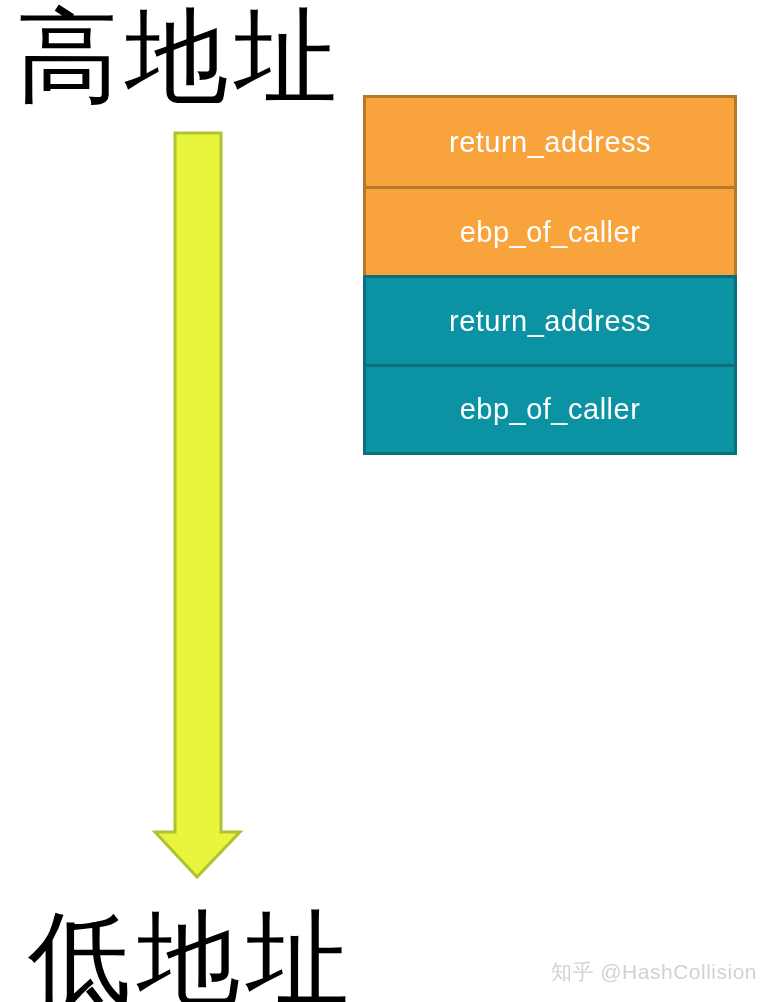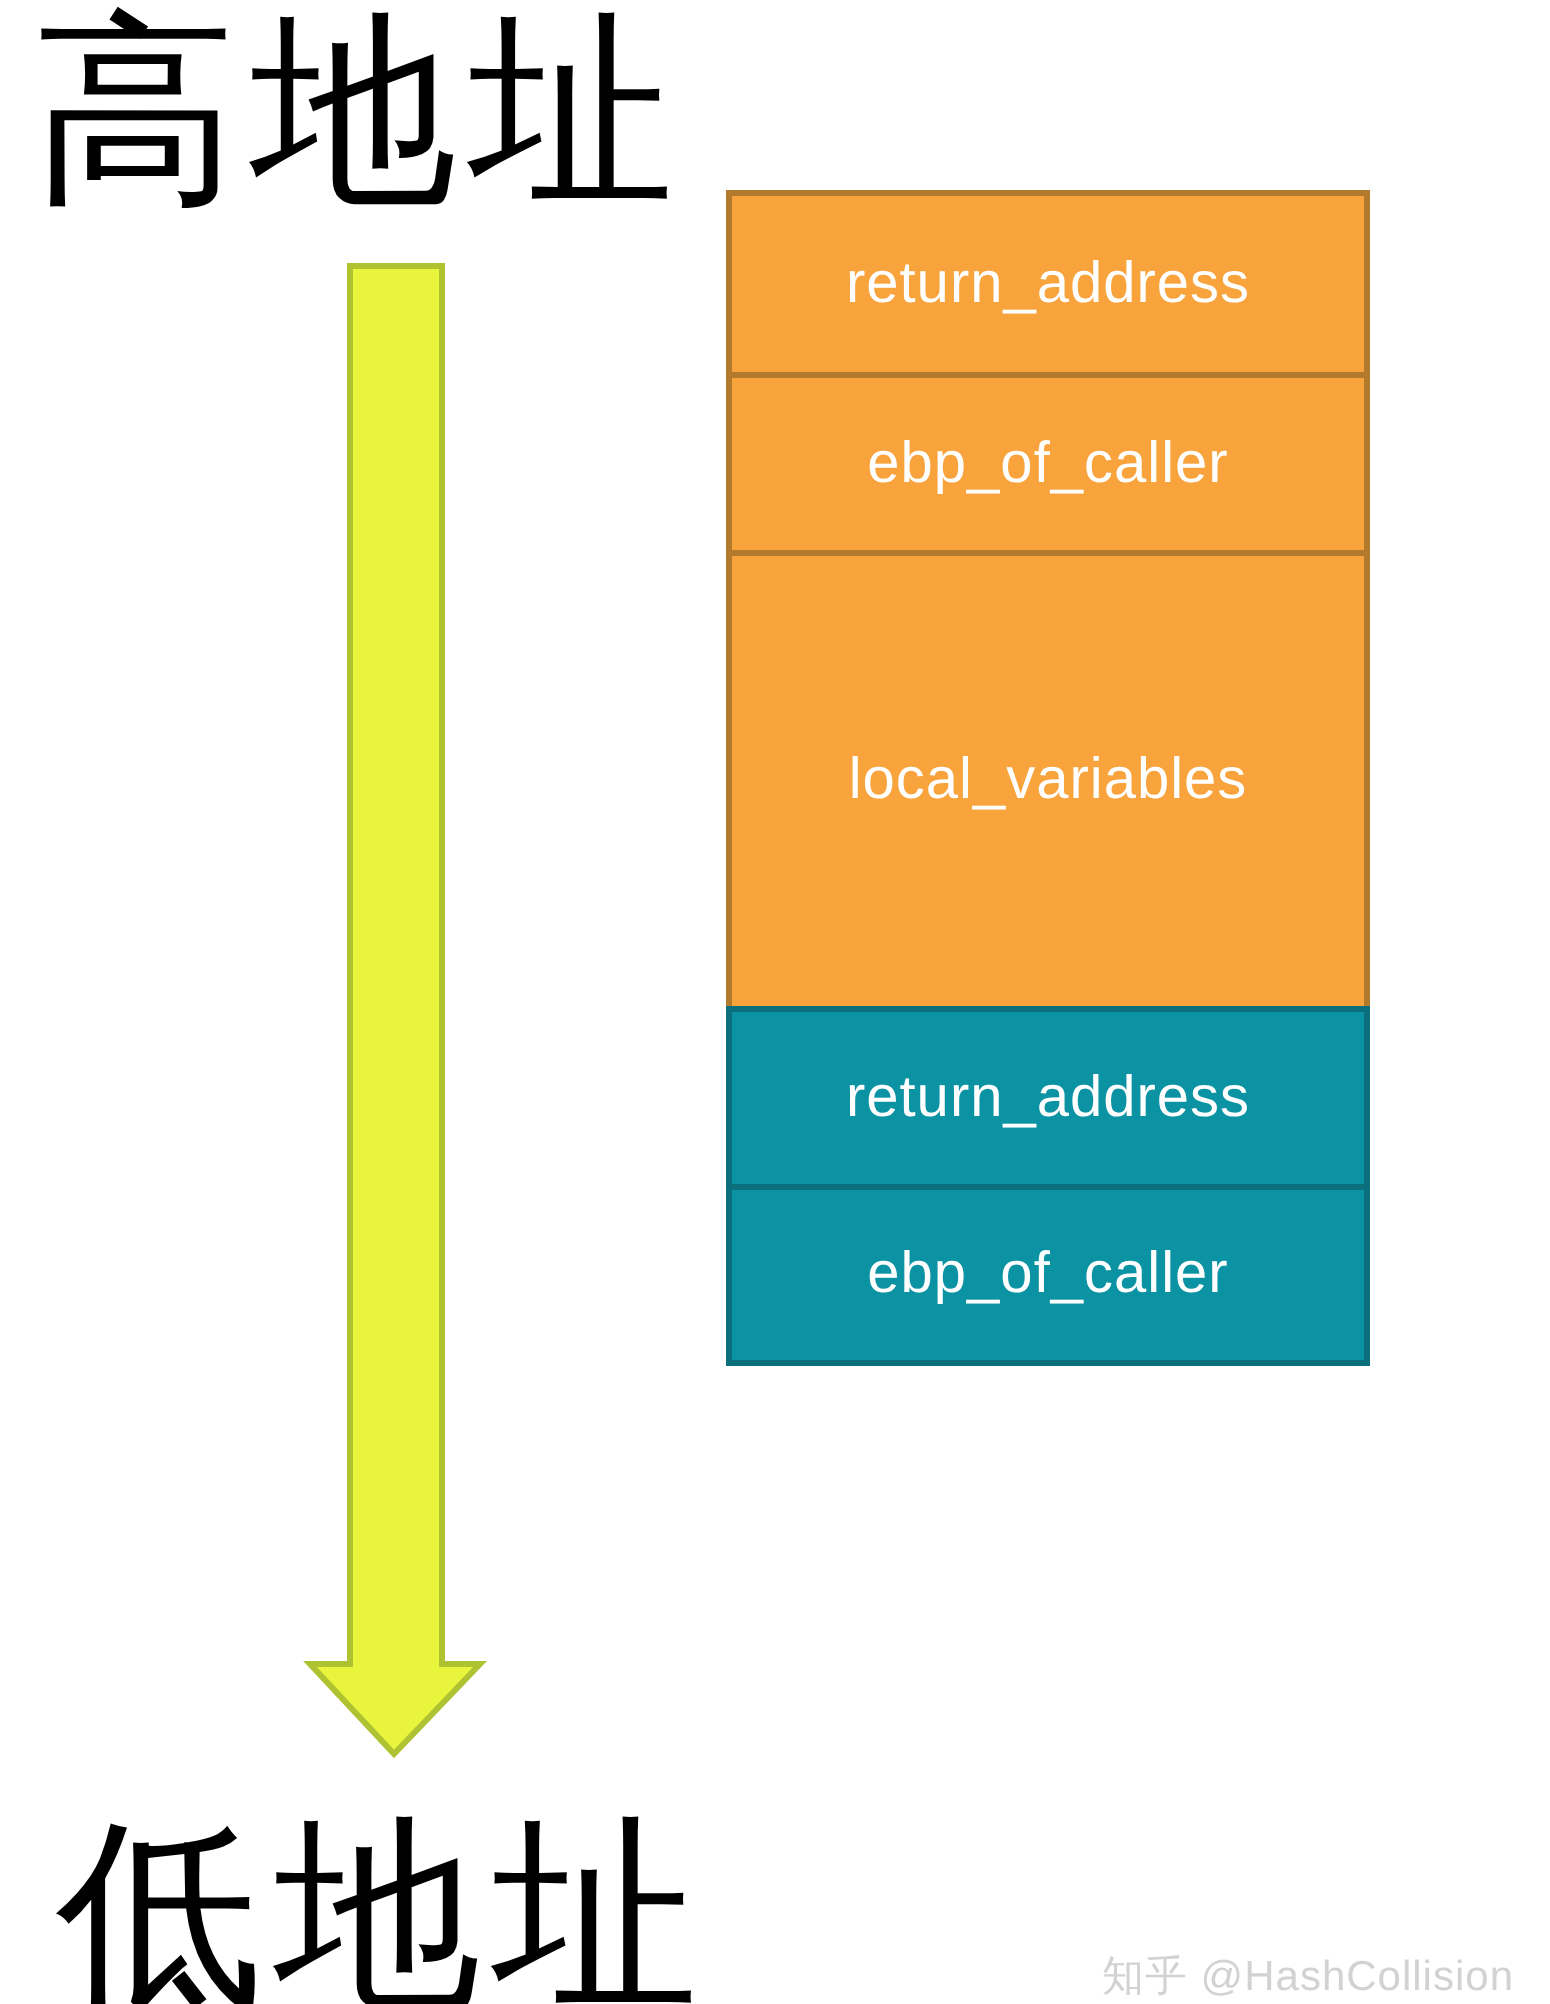--- a/index.html
+++ b/index.html
@@ -44,21 +44,21 @@
     fill: var(--arrow-fill);
     stroke: var(--arrow-border);
     stroke-width: 3;
     stroke-linejoin: miter;
   }
 
   .stack {
     position: absolute;
     left: 363px;
     top: 95px;
-    width: 322px;
+    width: 374px;
   }
   .frame {
     width: 100%;
     border: 3px solid;
     display: flex;
     align-items: center;
     justify-content: center;
     color: var(--label-text);
     font-size: 29px;
     letter-spacing: 0.5px;
@@ -67,21 +67,21 @@
   .frame.orange { background: var(--orange-fill); border-color: var(--orange-border); }
   .frame.teal   { background: var(--teal-fill);   border-color: var(--teal-border); }
   .h-a { height: 94px; }
   .h-b { height: 92px; }
   .h-c { height: 231px; }
   .h-d { height: 91px; }
 
   .watermark {
     position: absolute;
     right: 18px;
-    bottom: 0;
+    bottom: 16px;
     font-size: 21px;
     color: var(--watermark-text);
     letter-spacing: 0.5px;
     white-space: nowrap;
   }
 </style>
 </head>
 <body>
 
 <div id="high-address" class="address-label">高地址</div>
@@ -92,23 +92,20 @@
 
 <div id="low-address" class="address-label">低地址</div>
 
 <div class="stack">
   <div class="frame orange h-a">
     <span>return_address</span>
   </div>
   <div class="frame orange h-b">
     <span>ebp_of_caller</span>
   </div>
-  <div class="frame orange h-c">
-    <span>local_variables</span>
-  </div>
   <div class="frame teal h-b">
     <span>return_address</span>
   </div>
   <div class="frame teal h-d">
     <span>ebp_of_caller</span>
   </div>
 </div>
 
 <div class="watermark">知乎 @HashCollision</div>
 

